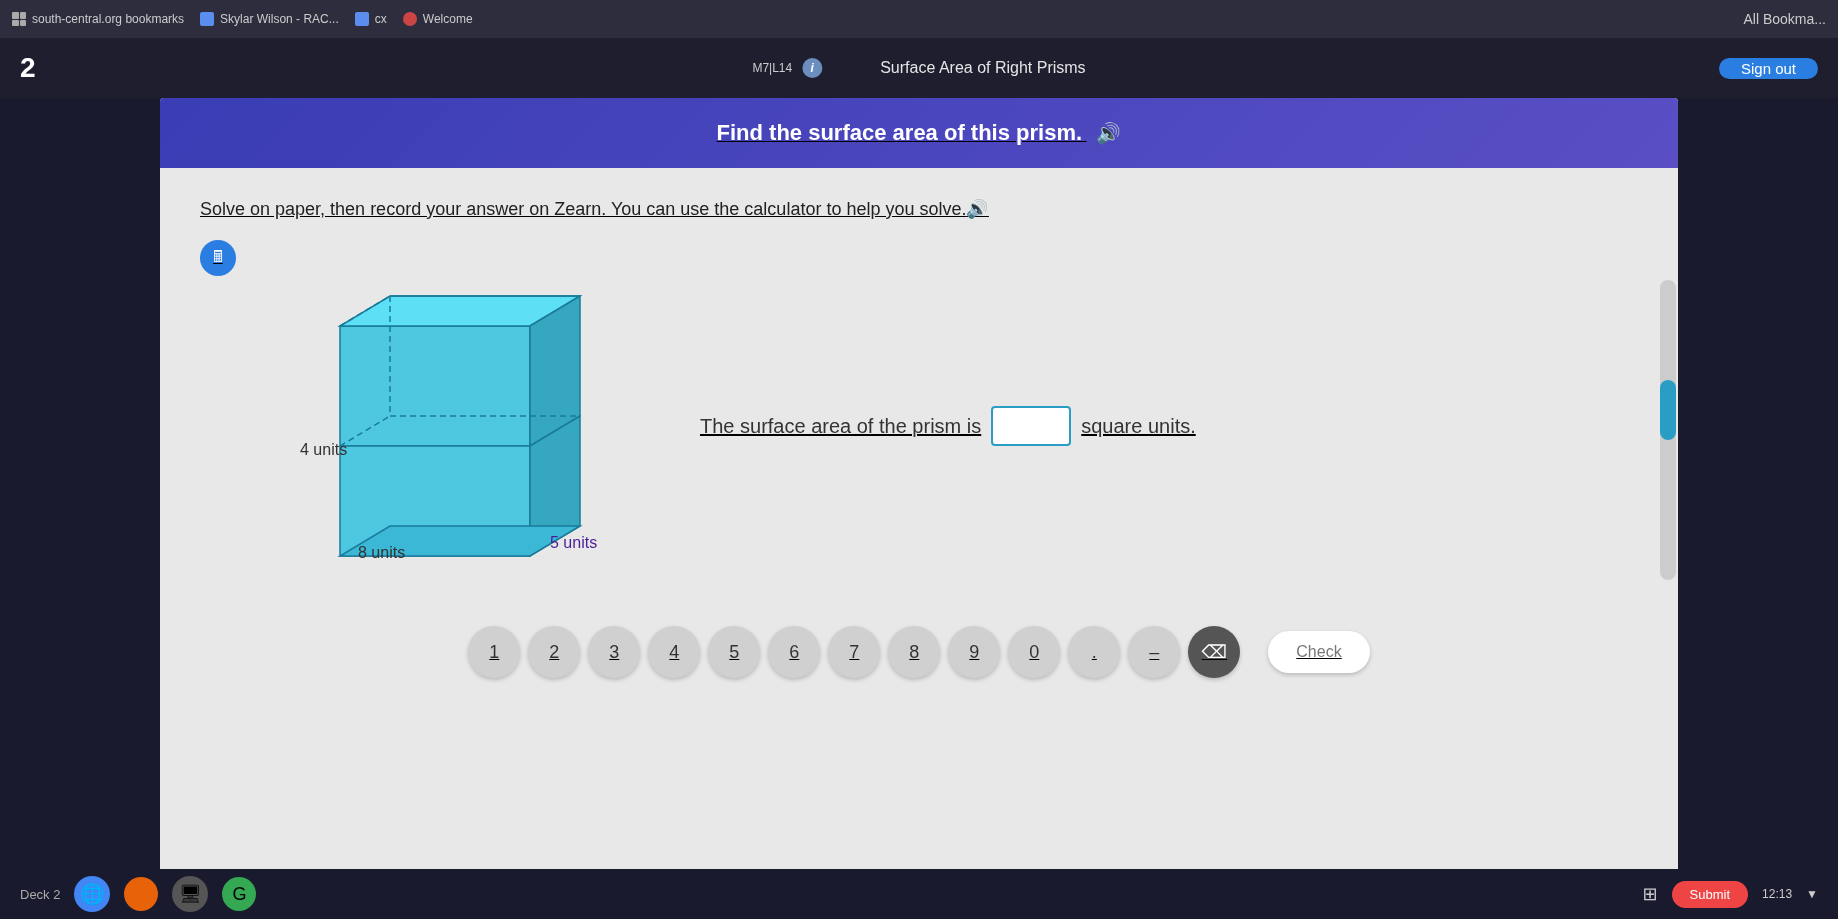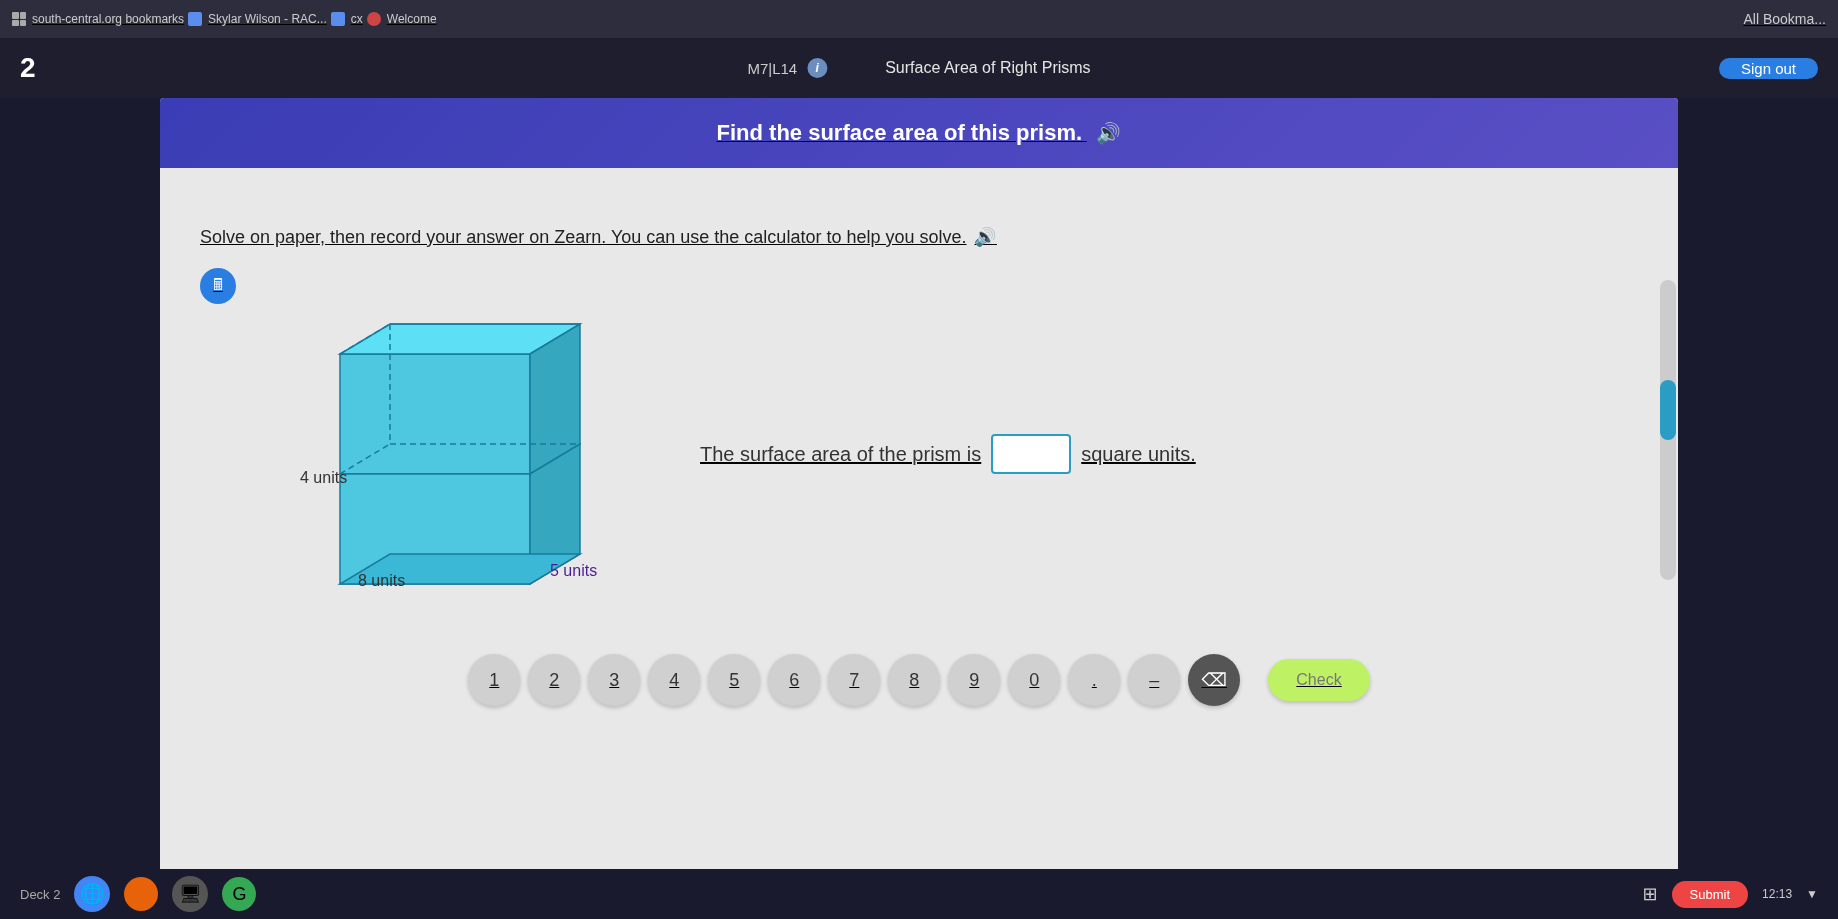--- a/index.html
+++ b/index.html
@@ -12,22 +12,21 @@
       position: relative;
     }
 
     
     .browser-bar {
       background: #2d2d3d;
       height: 38px;
       display: flex;
       align-items: center;
       padding: 0 12px;
-      gap: 4px;
-      text-decoration: underline;
+      gap: 16px;
     }
     .browser-tab {
       color: #ccc;
       font-size: 12px;
       display: flex;
       align-items: center;
       gap: 6px;
     }
     .tab-icon {
       width: 14px;
@@ -71,21 +70,21 @@
     .nav-center {
       position: absolute;
       left: 50%;
       transform: translateX(-50%);
       display: flex;
       align-items: center;
       gap: 10px;
       color: white;
     }
     .nav-lesson {
-      font-size: 15px;
+      font-size: 12px;
       color: #ccc;
     }
     .nav-info-icon {
       width: 20px;
       height: 20px;
       border-radius: 50%;
       background: #6c8ebf;
       color: white;
       display: flex;
       align-items: center;
@@ -141,22 +140,21 @@
     
     .content-area {
       padding: 30px 40px;
     }
     .instruction-text {
       font-size: 18px;
       color: #222;
       margin-bottom: 20px;
       display: flex;
       align-items: center;
-      gap: 8px;
-      margin-top: 28px;
+      gap: 0;
     }
     .calculator-btn {
       width: 36px;
       height: 36px;
       border-radius: 50%;
       background: #2a7de1;
       border: none;
       cursor: pointer;
       display: flex;
       align-items: center;
@@ -221,21 +219,21 @@
       display: flex;
       align-items: center;
       justify-content: center;
       box-shadow: 0 2px 4px rgba(0,0,0,0.2);
     }
     .num-btn.delete-btn {
       background: #555;
       color: white;
     }
     .check-btn {
-      background: #bef264;
+      background: #ffffff;
       color: #777;
       border: none;
       border-radius: 24px;
       padding: 12px 28px;
       font-size: 16px;
       cursor: pointer;
       margin-left: 20px;
       box-shadow: 0 2px 4px rgba(0,0,0,0.2);
     }
 

